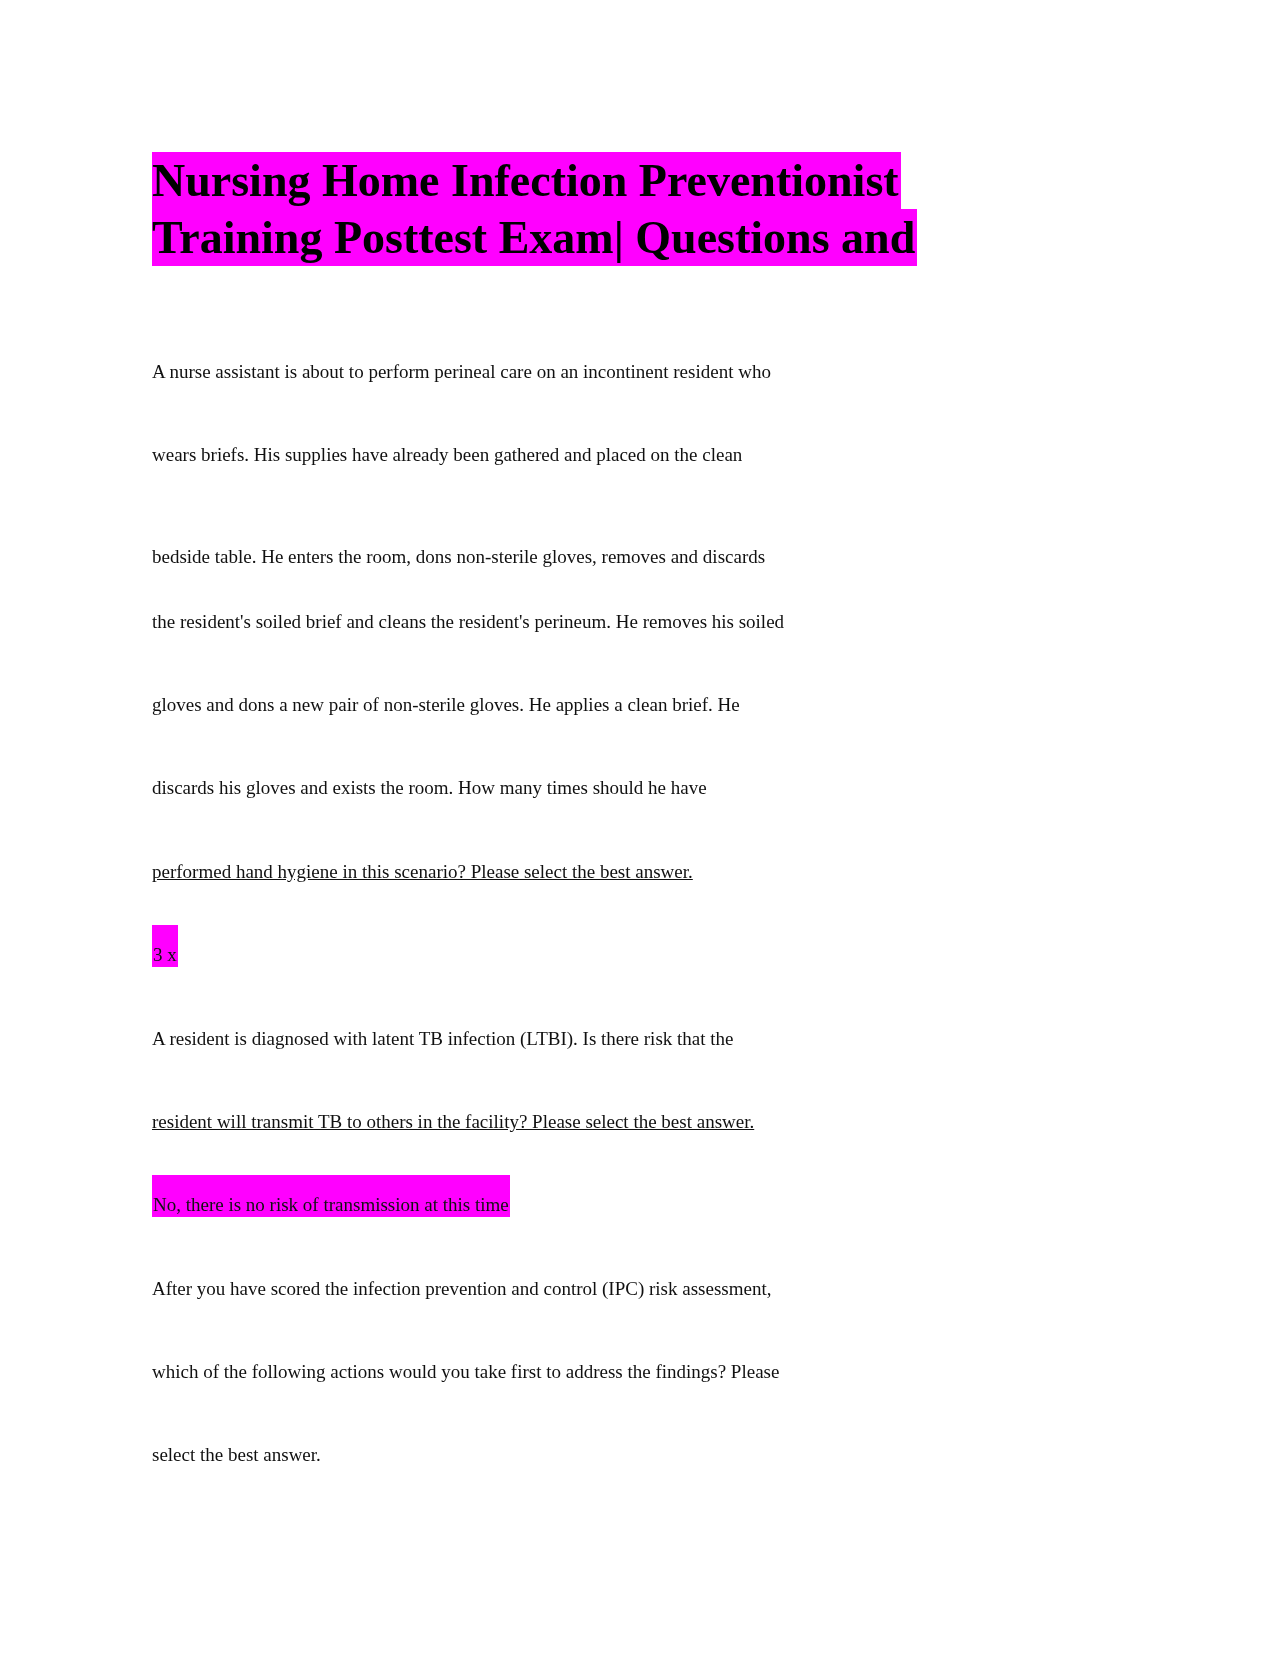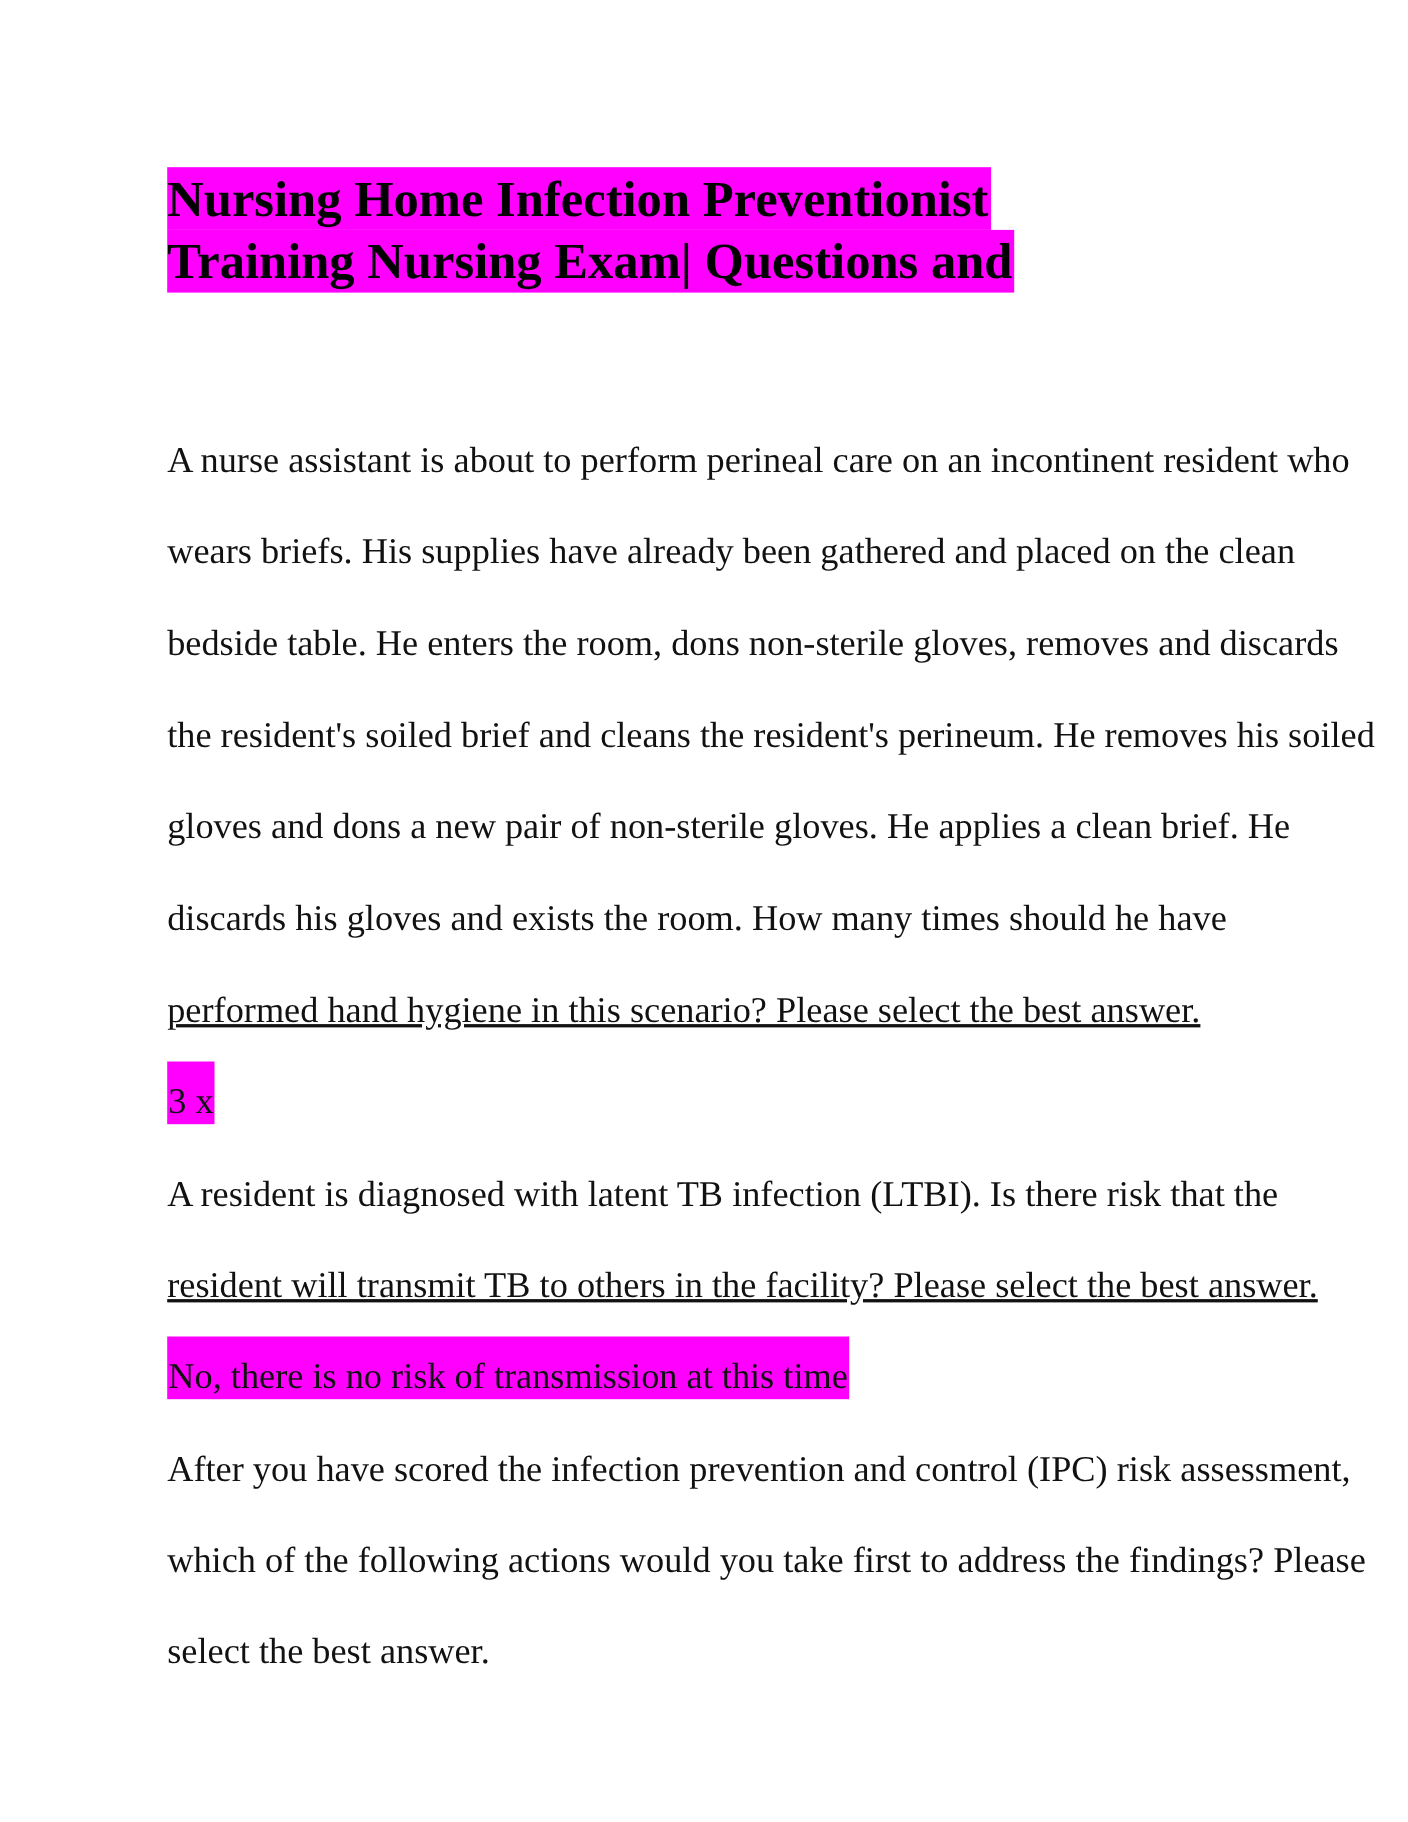--- a/index.html
+++ b/index.html
@@ -1,37 +1,37 @@
 <!DOCTYPE html>
 <html><head>
   <meta charset="utf-8">
   <style>
     html, body { margin: 0; padding: 0; background: #ffffff; }
     body { width: 1280px; height: 1656px; position: relative; overflow: hidden; font-family: "Liberation Serif", "DejaVu Serif", serif; color: #111; }
     .page { position: absolute; left: 0; top: 0; width: 1152px; height: 1656px; }
     .title-wrap { position: absolute; left: 152px; top: 152px; width: 1000px; }
     .title-line { display: inline-block; background: #ff00ff; font-weight: bold; font-size: 46px; line-height: 57px; height: 57px; padding: 0 2px 0 0; white-space: nowrap; color: #000; }
     .para { position: absolute; left: 152px; width: 980px; }
-    .line { position: absolute; left: 0; white-space: nowrap; font-size: 33px; line-height: 30px; color: #111; margin-top: 47px; }
+    .line { position: absolute; left: 0; white-space: nowrap; font-size: 19px; line-height: 30px; color: #111; }
     .hl { background: #ff00ff; padding: 19px 1px 2px 1px; color: #111; }
   </style>
 </head>
 <body>
 
 <div class="page">
 
   <div class="title-wrap">
     <div><span class="title-line">Nursing Home Infection Preventionist</span></div>
-    <div><span class="title-line">Training Nursing Exam| Questions and</span></div>
+    <div><span class="title-line">Training Posttest Exam| Questions and</span></div>
   </div>
 
   <div class="para" style="top:0;">
     <div class="line" style="top:357px;">A nurse assistant is about to perform perineal care on an incontinent resident who</div>
     <div class="line" style="top:440px;">wears briefs. His supplies have already been gathered and placed on the clean</div>
-    <div class="line" style="top:523px;">bedside table. He enters the room, dons non-sterile gloves, removes and discards</div>
+    <div class="line" style="top:542px;">bedside table. He enters the room, dons non-sterile gloves, removes and discards</div>
     <div class="line" style="top:607px;font-family:Liberation Serif, serif;">the resident's soiled brief and cleans the resident's perineum. He removes his soiled</div>
     <div class="line" style="top:690px;">gloves and dons a new pair of non-sterile gloves. He applies a clean brief. He</div>
     <div class="line" style="top:773px;">discards his gloves and exists the room. How many times should he have</div>
     <div class="line" style="top:857px;text-decoration:underline;">performed hand hygiene in this scenario? Please select the best answer.</div>
     <div class="line" style="top:940px;"><span class="hl">3 x</span></div>
   </div>
 
   <div class="para" style="top:0;">
     <div class="line" style="top:1024px;">A resident is diagnosed with latent TB infection (LTBI). Is there risk that the</div>
     <div class="line" style="top:1107px;text-decoration:underline;">resident will transmit TB to others in the facility? Please select the best answer.</div>

